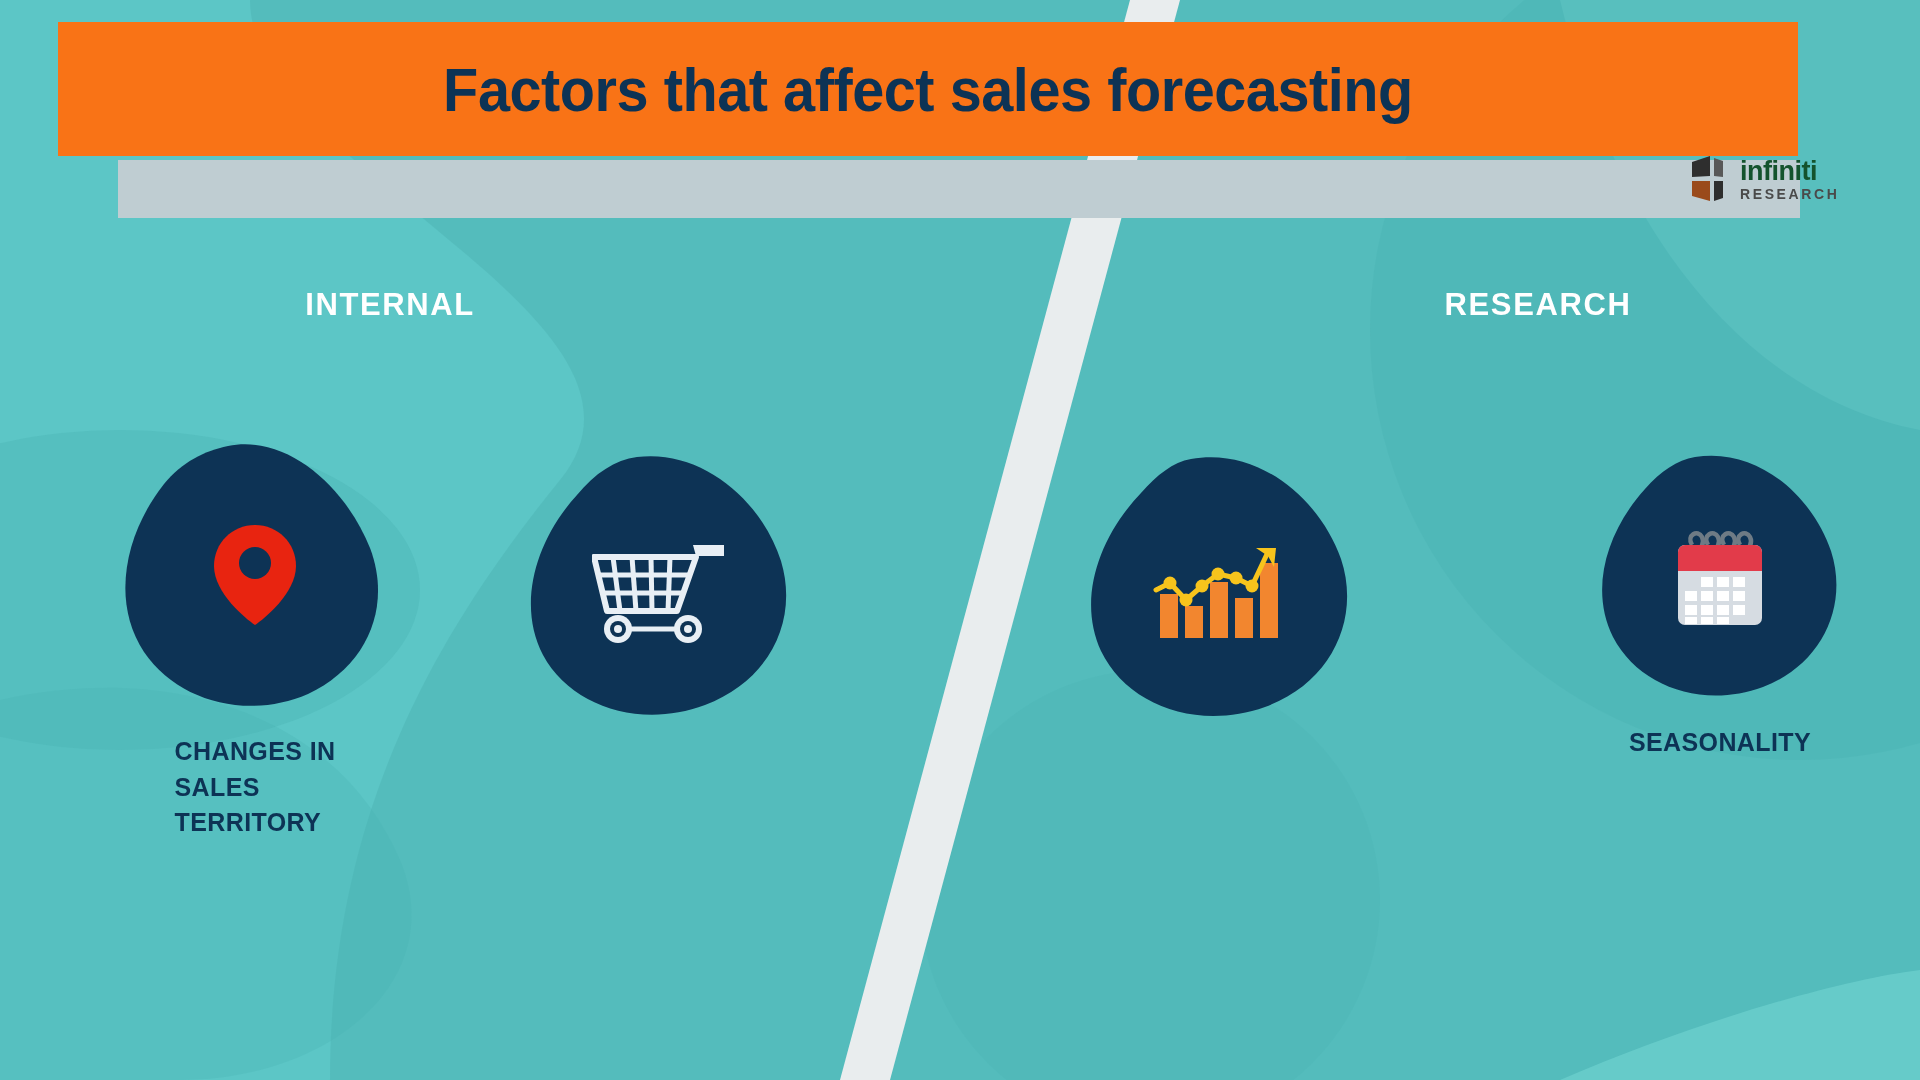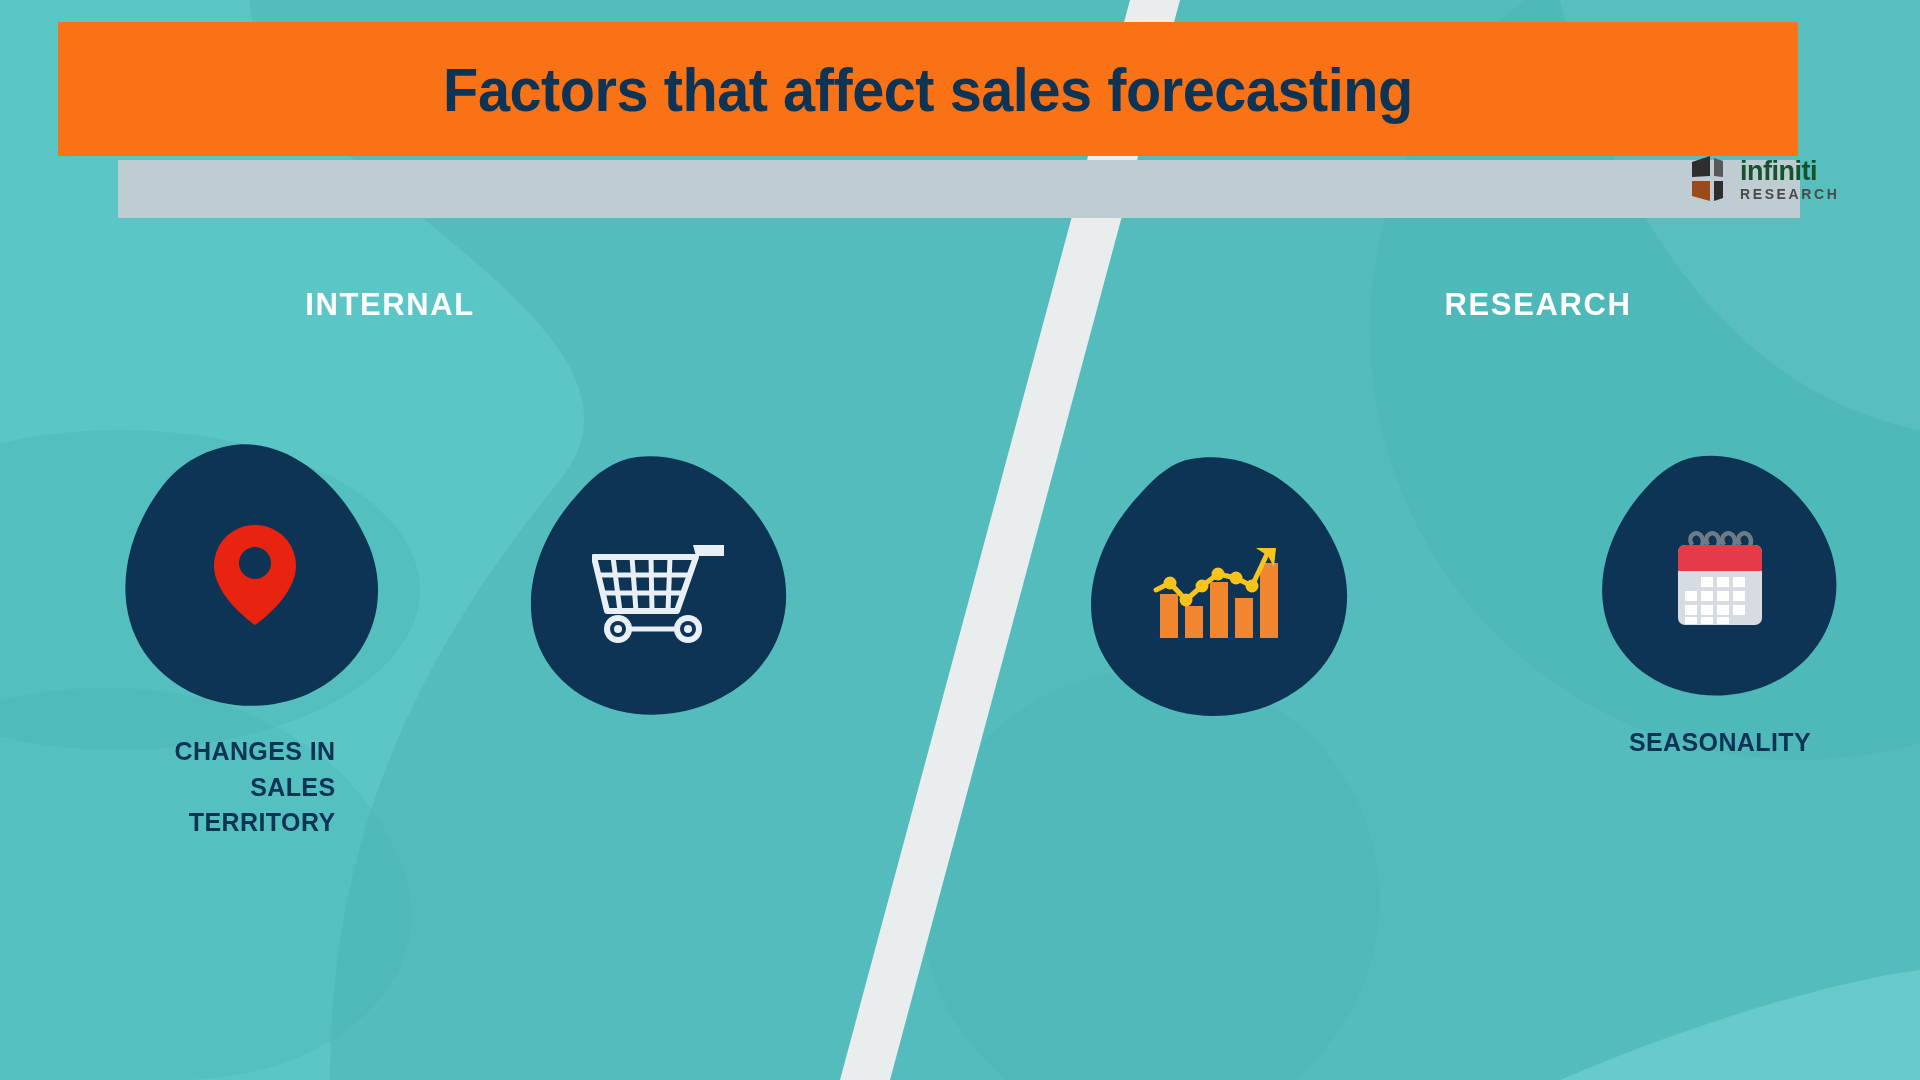--- a/index.html
+++ b/index.html
@@ -85,21 +85,21 @@
   .blob-wrap > svg.blob-bg {
     position:absolute; left:0; top:0; width:270px; height:270px;
   }
   .glyph { position:relative; z-index:2; }
 
   .factor-label {
     margin-top:12px;
     font-size:25px; font-weight:bold;
     color:#0D3355;
     letter-spacing:0.4px;
-    text-align:right;
+    text-align:left;
     line-height:1.42;
     white-space:pre-line;
   }
 
   #factor-territory { left:120px; top:440px; width:270px; }
   #factor-products  { left:525px; top:455px; width:270px; }
   #factor-supply    { left:1085px; top:455px; width:270px; }
   #factor-season    { left:1595px; top:453px; width:250px; }
   #factor-season .blob-wrap { width:250px; height:250px; }
   #factor-season .blob-wrap > svg.blob-bg { width:250px; height:250px; }

